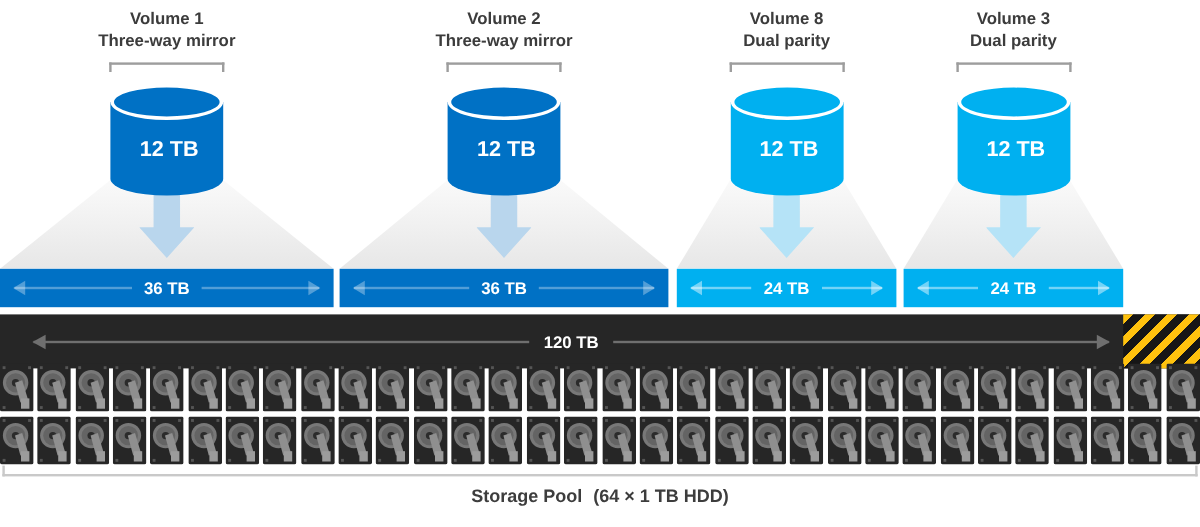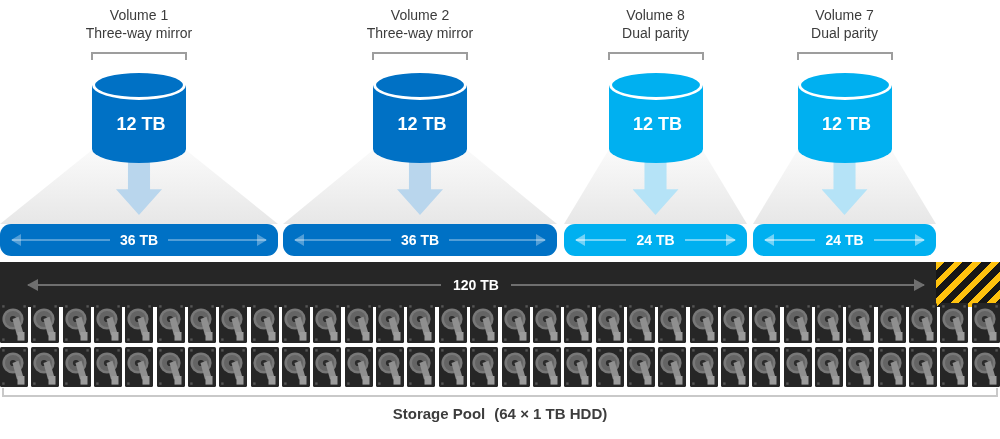--- a/index.html
+++ b/index.html
@@ -8,21 +8,21 @@
   #stage { position:relative; width:1000px; height:439px; background:#fff; overflow:hidden; }
 
   
   .vol { position:absolute; top:0; height:254px; }
   .c1 { left:0;     width:278px; }
   .c2 { left:283px; width:274px; }
   .c3 { left:564px; width:183px; }
   .c4 { left:753px; width:183px; }
 
   .vol-title { position:absolute; top:6px; left:0; right:0; text-align:center;
-               font-size:14px; font-weight:normal; color:#3c3c3c; line-height:18px; }
+               font-size:14px; font-weight:bold; color:#3c3c3c; line-height:18px; }
 
   .bracket-top { position:absolute; top:52px; left:50%; width:96px; height:8px;
                  transform:translateX(-50%);
                  border-top:2px solid #9d9d9d; border-left:2px solid #9d9d9d; border-right:2px solid #9d9d9d; }
 
   .funnel { position:absolute; top:150px; left:0; right:0; height:74px; z-index:0;
             background:linear-gradient(#fafafa,#e7e7e7);
             -webkit-clip-path:polygon(calc(50% - 47px) 0, calc(50% + 47px) 0, 100% 100%, 0 100%);
             clip-path:polygon(calc(50% - 47px) 0, calc(50% + 47px) 0, 100% 100%, 0 100%); }
 
@@ -40,21 +40,21 @@
               border-radius:0 0 47px 47px / 0 0 14px 14px; }
   .cyl-top  { position:absolute; top:0; left:0; width:94px; height:30px;
               border-radius:50%; border:3px solid #fff; }
   .mirror .cyl-body, .mirror .cyl-top { background:var(--mirror); }
   .parity .cyl-body, .parity .cyl-top { background:var(--parity); }
   .cyl-label { position:absolute; top:44px; left:4px; right:0; text-align:center;
                color:#fff; font-size:18px; font-weight:bold; }
 
   
   .fbar { position:absolute; left:0; right:0; top:224px; height:18px; z-index:2;
-          display:flex; align-items:center; padding:16px 12px;border-radius:11px; }
+          display:flex; align-items:center; padding:16px 12px; }
   .mirror .fbar { background:var(--mirror); }
   .parity .fbar { background:var(--parity); }
   .fbar-label { color:#fff; font-size:14px; font-weight:bold; padding:0 10px; white-space:nowrap; }
   .hline { flex:1; height:2px; position:relative; }
   .mirror .hline { background:rgba(255,255,255,0.32); }
   .parity .hline { background:rgba(255,255,255,0.45); }
   .hline.l::before, .hline.r::after { content:""; position:absolute; top:-5px; width:0; height:0;
         border-top:6px solid transparent; border-bottom:6px solid transparent; }
   .mirror .hline.l::before { left:-1px; border-right:10px solid rgba(255,255,255,0.32); }
   .mirror .hline.r::after  { right:-1px; border-left:10px solid rgba(255,255,255,0.32); }
@@ -150,21 +150,21 @@
     </div>
     <div class="fbar">
       <span class="hline l"></span>
       <span class="fbar-label">24 TB</span>
       <span class="hline r"></span>
     </div>
   </div>
 
   <div class="vol c4 parity">
     <div class="vol-title">
-      <div>Volume 7</div>
+      <div>Volume 3</div>
       <div>Dual parity</div>
     </div>
     <div class="bracket-top"></div>
     <div class="funnel"></div>
     <div class="down-arrow"></div>
     <div class="cyl">
       <div class="cyl-body"></div>
       <div class="cyl-top"></div>
       <div class="cyl-label">12 TB</div>
     </div>

